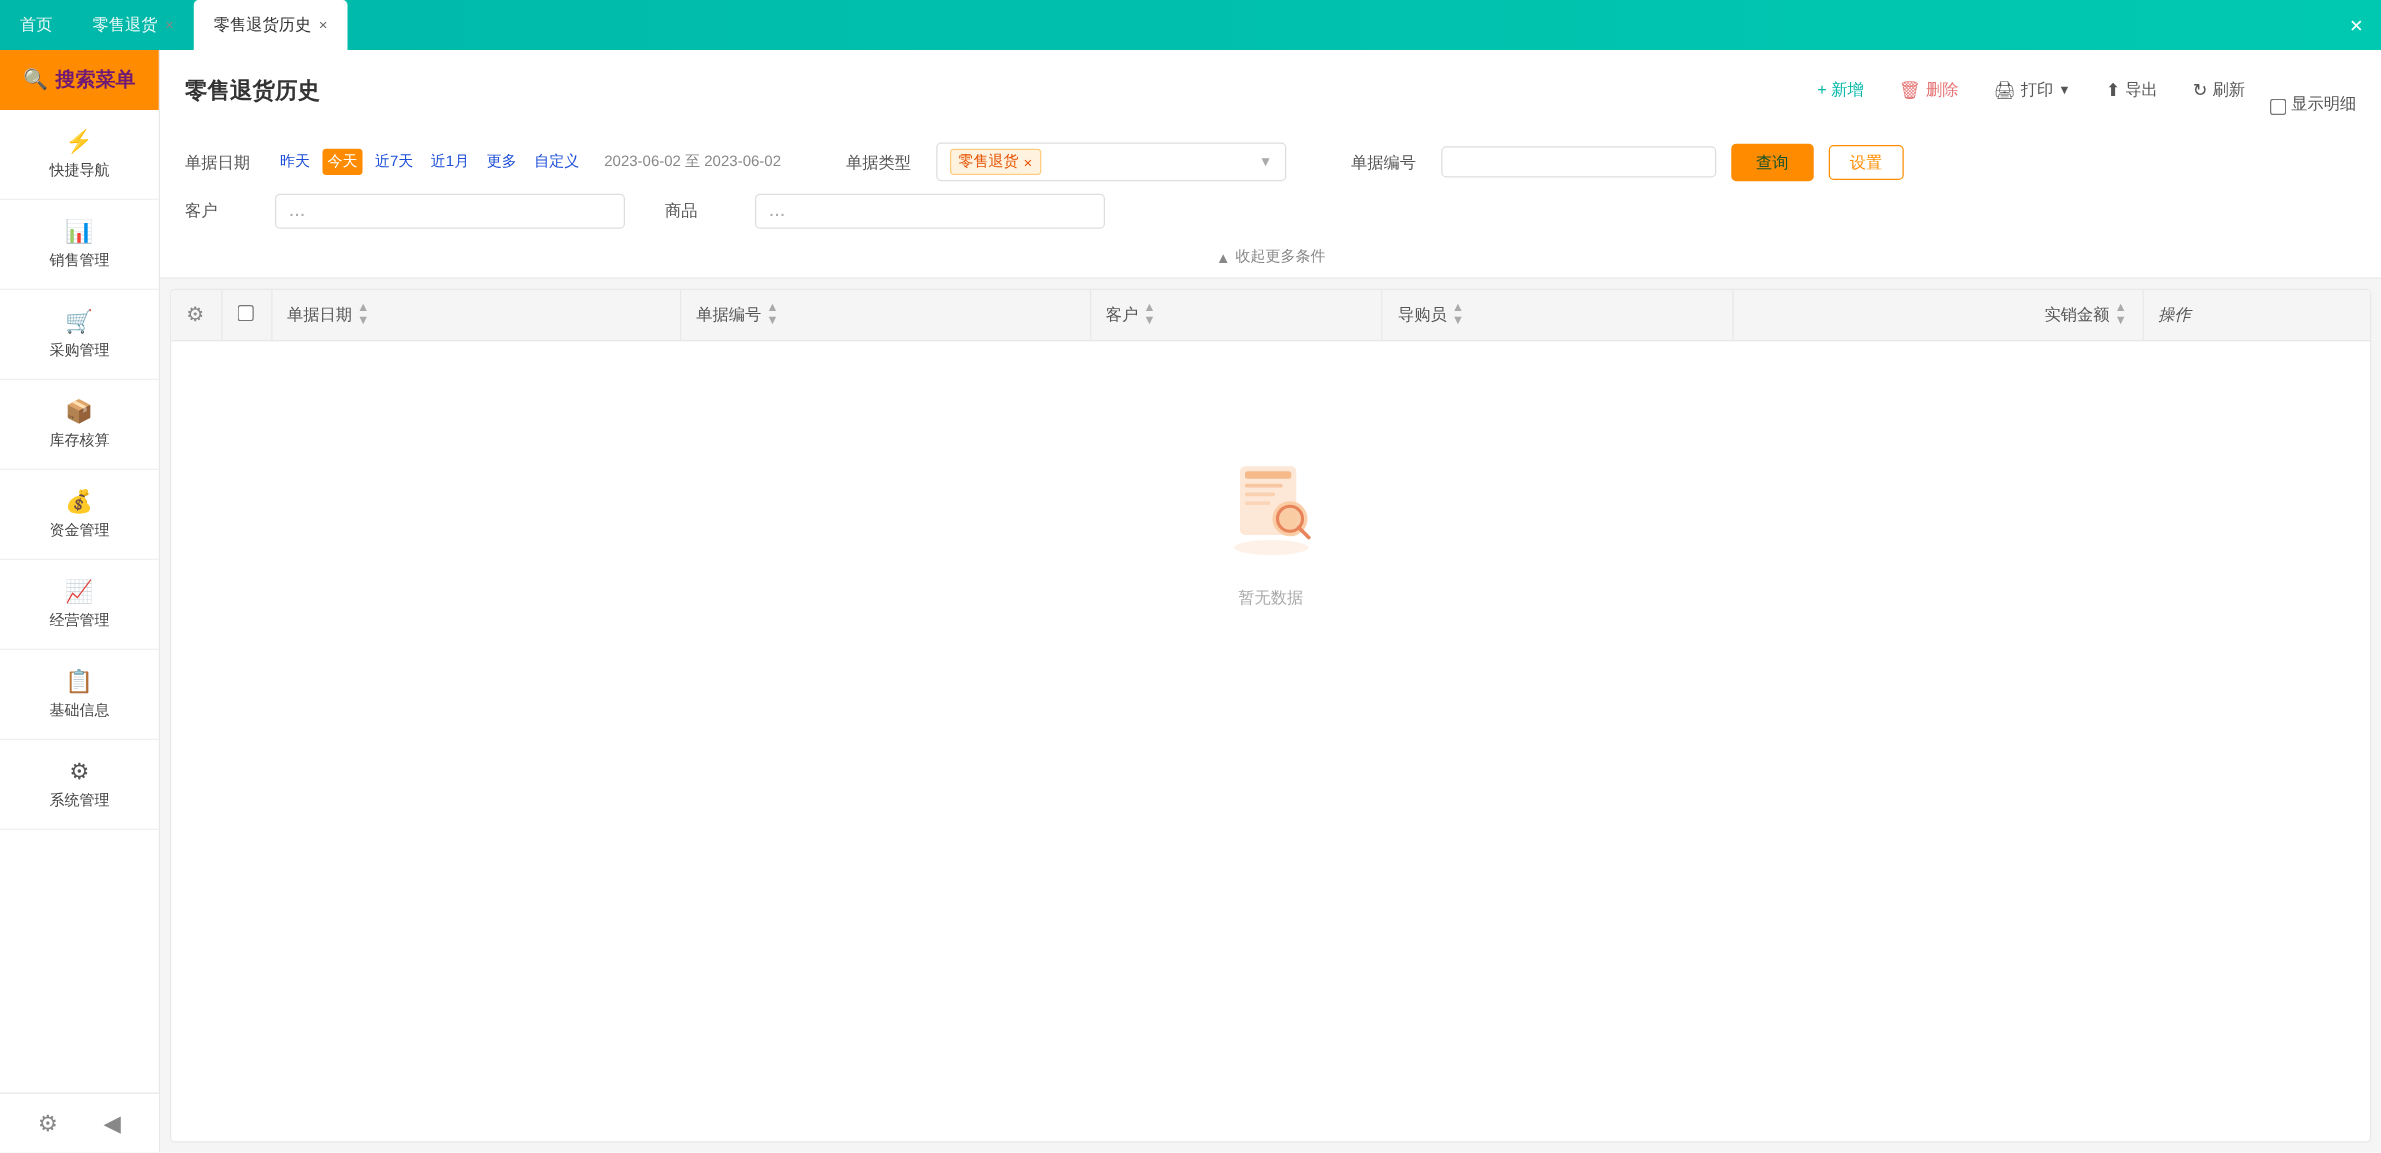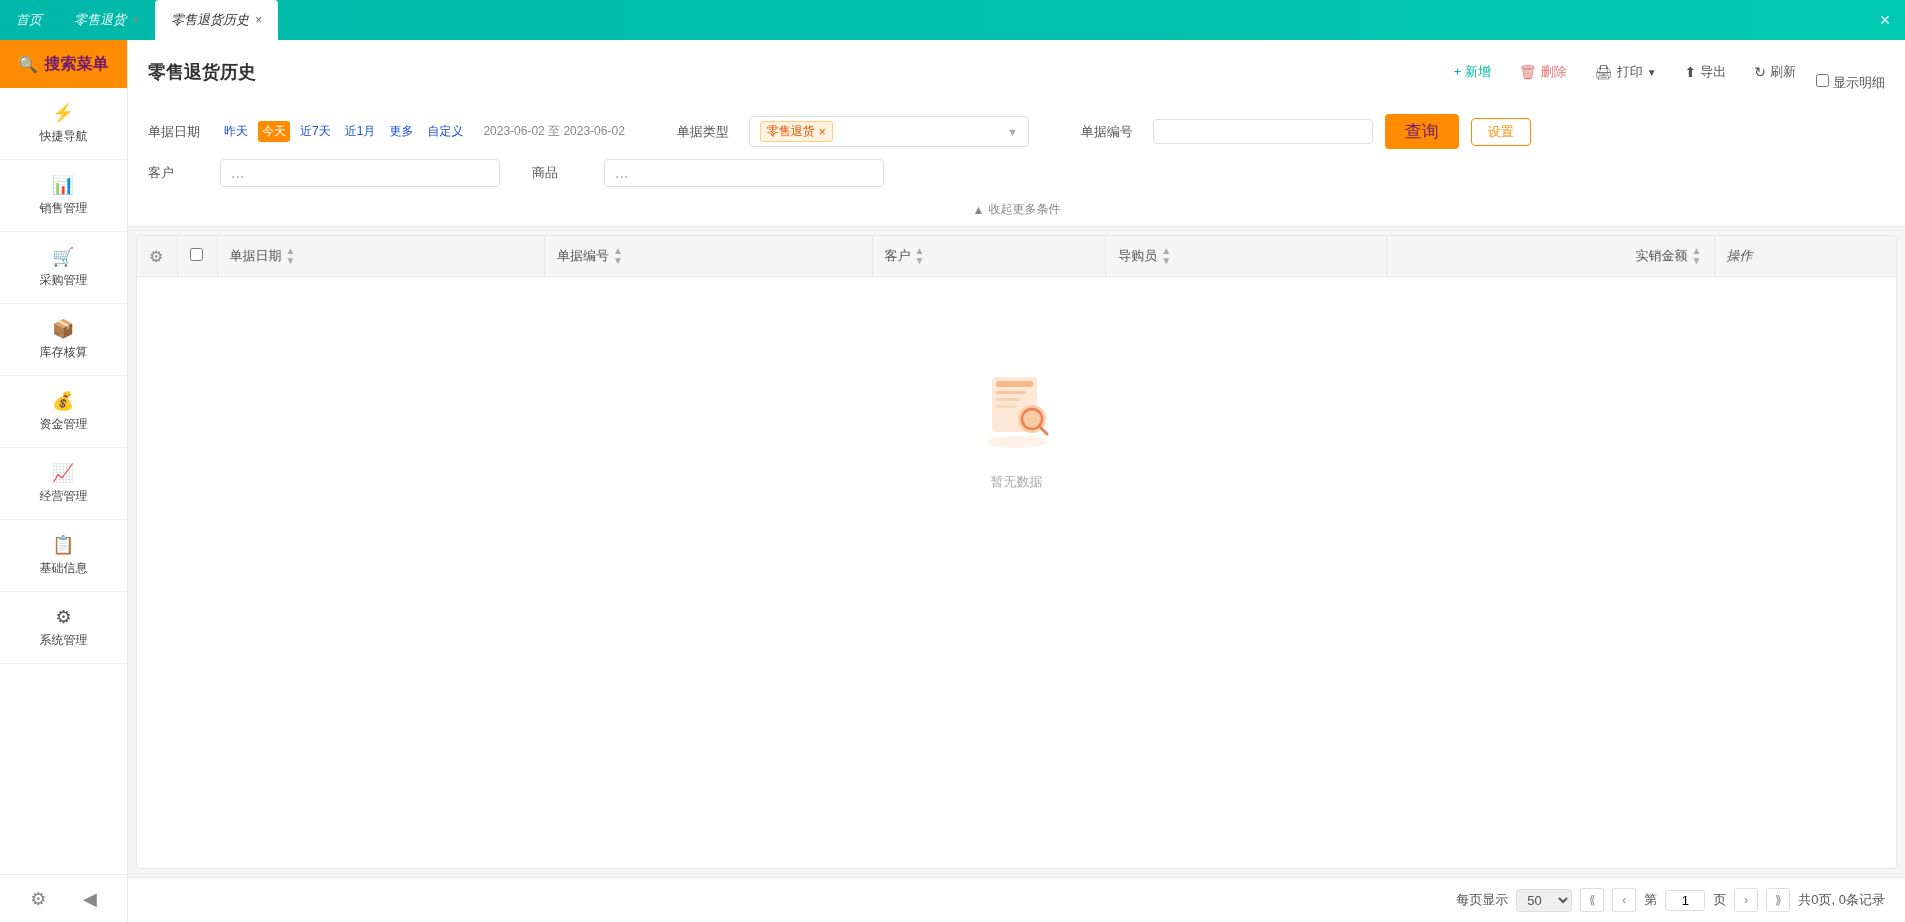--- a/index.html
+++ b/index.html
@@ -11,21 +11,20 @@
       background: linear-gradient(90deg, #00b8a9, #00c9b1);
       display: flex;
       align-items: center;
       flex-shrink: 0;
     }
     .top-bar-tabs {
       display: flex;
       align-items: center;
       flex: 1;
       height: 100%;
-      font-style: italic;
     }
     .tab-item {
       height: 100%;
       display: flex;
       align-items: center;
       padding: 0 16px;
       font-size: 13px;
       color: rgba(255,255,255,0.9);
       cursor: pointer;
       position: relative;
@@ -147,40 +146,40 @@
       font-size: 13px;
       color: #555;
       cursor: pointer;
       padding: 4px 8px;
       border-radius: 3px;
     }
     .toolbar-btn.new { color: #00b8a9; }
     .toolbar-btn.delete { color: #e57373; }
     .btn-query {
       background: #ff8c00;
-      color: #701a75;
+      color: #14532d;
       border: none;
       padding: 6px 20px;
       border-radius: 4px;
-      font-size: 17px;
+      font-size: 13px;
       cursor: pointer;
       text-align: right;
     }
     .btn-setting {
       background: #fff;
       color: #ff8c00;
       border: 1px solid #ff8c00;
       padding: 4px 16px;
       border-radius: 4px;
       font-size: 13px;
       cursor: pointer;
     }
     .display-detail-checkbox {
       display: flex;
-      align-items: flex-start;
+      align-items: flex-end;
       gap: 4px;
       font-size: 13px;
       color: #555;
       margin-top: 22px;
     }
 
     
     .filter-area {
       padding: 10px 0 0 0;
     }
@@ -587,31 +586,15 @@
                   <line x1="72" y1="69" x2="80" y2="77" stroke="#e8845a" stroke-width="3" stroke-linecap="round"></line>
                 </svg>
                 <span class="empty-text">暂无数据</span>
               </div>
             </td>
           </tr>
         </tbody>
       </table>
     </div>
 
-    <div class="pagination-bar">
-      <span>每页显示</span>
-      <select class="page-size-select">
-        <option value="50">50</option>
-        <option value="100">100</option>
-        <option value="200">200</option>
-      </select>
-      <div class="page-nav-btn">⟪</div>
-      <div class="page-nav-btn">‹</div>
-      <span>第</span>
-      <input class="page-input" type="text" value="1" style="">
-      <span>页</span>
-      <div class="page-nav-btn">›</div>
-      <div class="page-nav-btn">⟫</div>
-      <span>共0页, 0条记录</span>
-    </div>
 
   </div>
 </div>
 
 </body></html>

